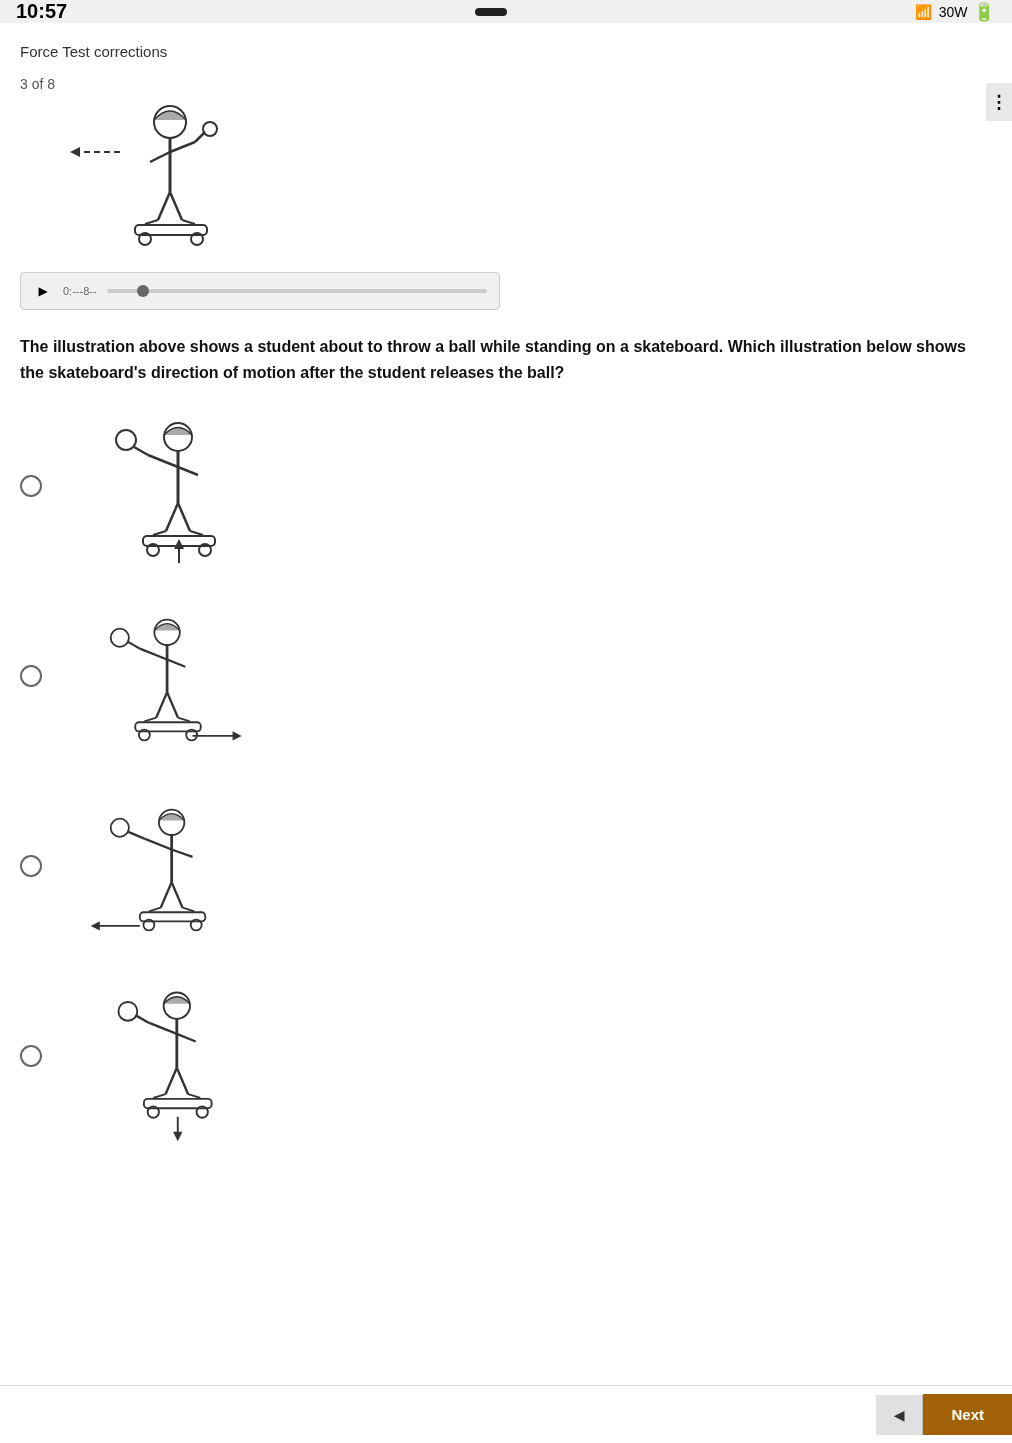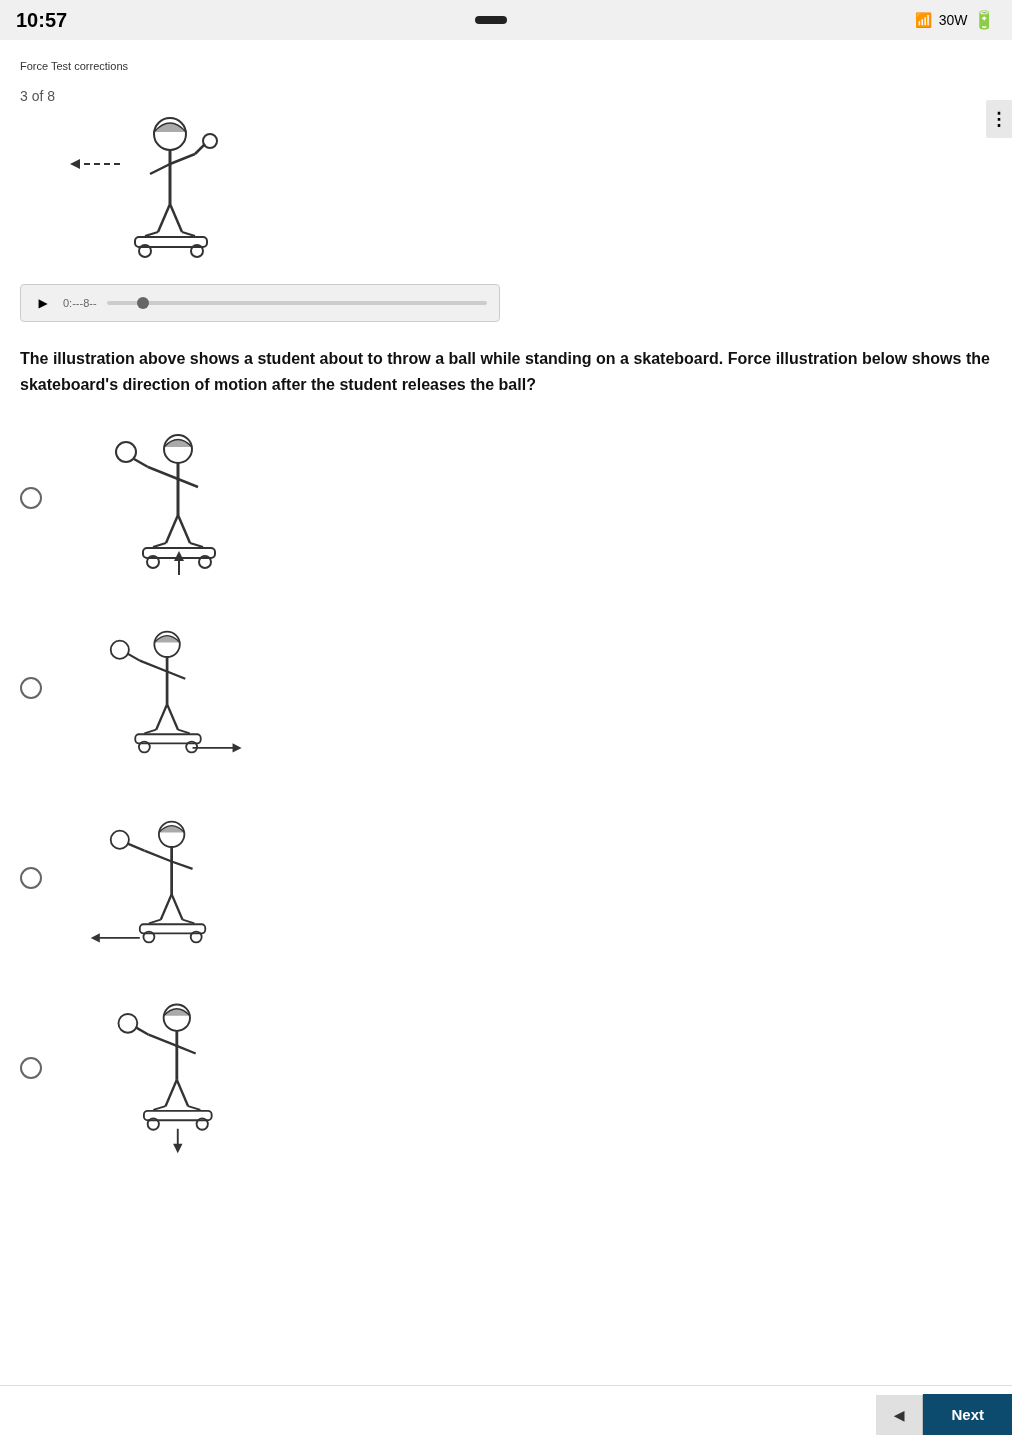--- a/index.html
+++ b/index.html
@@ -5,21 +5,21 @@
     * { box-sizing: border-box; margin: 0; padding: 0; }
     body {
       font-family: Arial, sans-serif;
       background: #f0f0f0;
       width: 1012px;
       min-height: 1443px;
       position: relative;
     }
     .status-bar {
       background: #f0f0f0;
-      height: 40px;
+      height: 23px;
       display: flex;
       align-items: center;
       justify-content: space-between;
       padding: 0 16px;
     }
     .status-time {
       font-size: 20px;
       font-weight: bold;
     }
     .status-right {
@@ -29,21 +29,21 @@
       font-size: 14px;
     }
     .main-content {
       background: #ffffff;
       margin: 0;
       padding: 20px 20px 80px 20px;
       min-height: 1400px;
       position: relative;
     }
     .doc-title {
-      font-size: 11px;
+      font-size: 15px;
       color: #333;
       margin-bottom: 16px;
     }
     .progress-text {
       font-size: 14px;
       color: #555;
       margin-bottom: 0;
       display: flex;
       justify-content: space-between;
       align-items: center;
@@ -155,21 +155,21 @@
       background: #e0e0e0;
       color: #333;
       border: none;
       padding: 12px 18px;
       cursor: pointer;
       display: flex;
       align-items: center;
       font-size: 14px;
     }
     .next-btn {
-      background: #0c4a6e;
+      background: #a16207;
       color: white;
       border: none;
       padding: 12px 28px;
       cursor: pointer;
       font-size: 15px;
       font-weight: bold;
     }
     .divider-line {
       width: 1px;
       height: 40px;
@@ -237,21 +237,21 @@
   <div class="audio-player">
     <div class="play-btn">
       <span>▶</span>
     </div>
     <span style="font-size:11px;color:#666;">0:---8--</span>
     <div class="audio-progress">
       <div class="audio-handle"></div>
     </div>
   </div>
 
-  <div class="question-text">The illustration above shows a student about to throw a ball while standing on a skateboard.  Force illustration below shows the skateboard's direction of motion after the student releases the ball?</div>
+  <div class="question-text">The illustration above shows a student about to throw a ball while standing on a skateboard.  Which illustration below shows the skateboard's direction of motion after the student releases the ball?</div>
 
   <div class="answer-choices">
 
     <div class="answer-option">
       <div class="radio-btn"></div>
       <svg class="option-image" viewBox="0 0 200 160">
 
         <circle cx="68" cy="25" r="10" fill="none" stroke="#333" stroke-width="2"></circle>
 
         <circle cx="120" cy="22" r="14" fill="none" stroke="#333" stroke-width="2"></circle>

